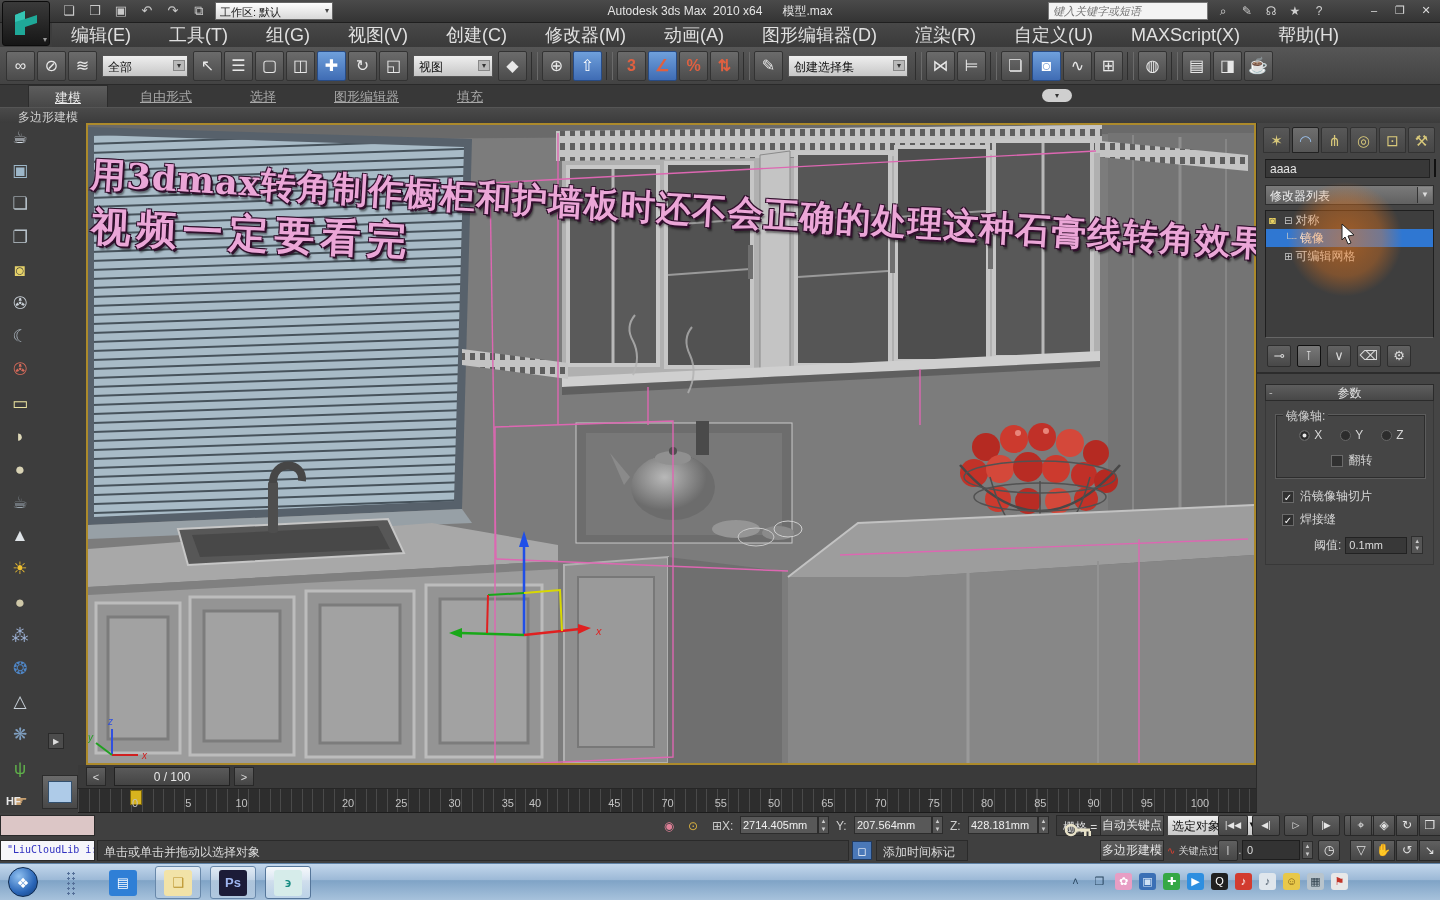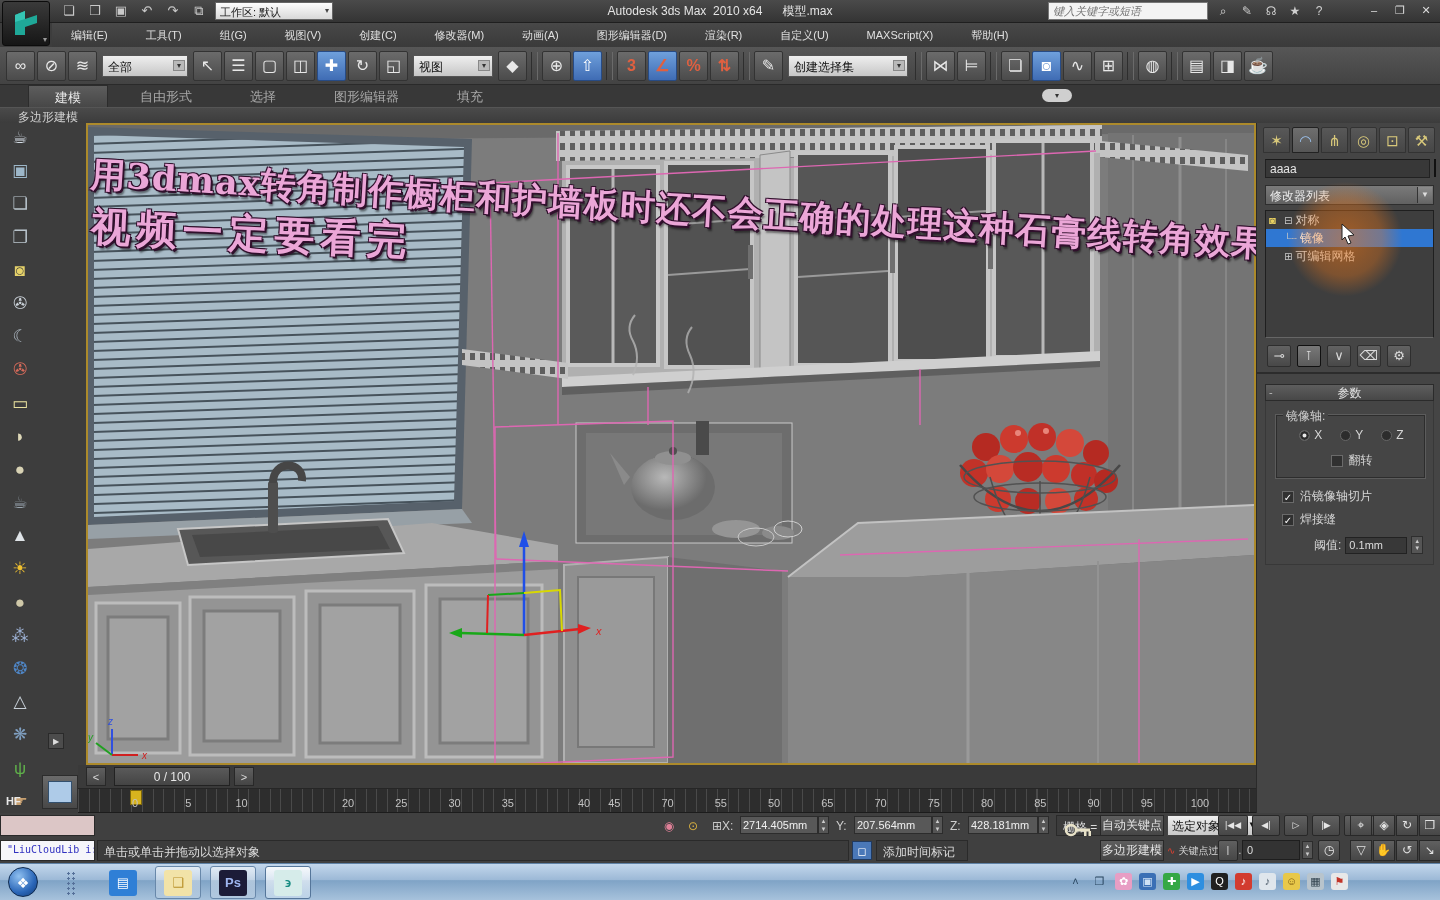--- a/index.html
+++ b/index.html
@@ -22,39 +22,39 @@
   .title { position:absolute; left:400px; top:3px; width:640px; text-align:center; font-size:12px; color:#e4e4e4; white-space:pre; }
   .search { position:absolute; left:1048px; top:2px; width:160px; height:18px; background:#f3f3f3;
     border:1px solid #777; font-size:11px; font-style:italic; color:#888; padding:0 4px; }
   .icicons { position:absolute; left:1214px; top:2px; display:flex; gap:6px; }
   .icbtn { width:18px; height:18px; text-align:center; font-size:12px; line-height:18px; color:#cfcfcf; }
   .winctl { position:absolute; right:6px; top:2px; display:flex; gap:10px; }
   .wbtn { width:16px; height:16px; text-align:center; font-size:11px; line-height:16px; color:#dcdcdc; }
 
   
   .menubar { position:absolute; left:52px; top:23px; width:1388px; height:24px; display:flex;
-    background:linear-gradient(#484848,#3a3a3a); color:#e0e0e0; font-size:11px; align-items:center; }
+    background:linear-gradient(#484848,#3a3a3a); color:#e0e0e0; font-size:18px; align-items:center; }
   .mitem { padding:0 19px; line-height:24px; }
 
   
   .toolbar { position:absolute; left:0; top:47px; width:1440px; height:38px; display:flex; align-items:center;
     background:linear-gradient(#565656,#434343); border-bottom:1px solid #2a2a2a; padding-left:6px; gap:2px; }
   .tbtn { width:29px; height:30px; font-size:16px; color:#e8e8e8; background:linear-gradient(#6b6b6b,#4b4b4b);
     border:1px solid #333; border-radius:2px; cursor:default; }
   .tbtn.active { background:linear-gradient(#6fa0dc,#3f6cb4); border-color:#274b85; color:#fff; }
   .tbtn.magnet { color:#e06040; font-weight:bold; }
   .tsep { width:7px; height:28px; border-left:1px solid #2e2e2e; border-right:1px solid #6a6a6a; margin:0 2px; }
   .tdd { position:relative; height:22px; background:linear-gradient(#efefef,#c6c6c6); border:1px solid #555;
     color:#111; font-size:12px; padding:3px 18px 0 5px; margin:0 3px; }
   .tdd .tdda { position:absolute; right:2px; top:4px; font-size:8px; color:#333; background:#b9b9b9; border:1px solid #888; width:12px; text-align:center; }
 
   
   .ribbon { position:absolute; left:0; top:85px; width:1440px; height:38px; background:#383838; }
   .rtabs { position:absolute; left:28px; top:0; height:22px; display:flex; gap:6px; }
-  .rtab { padding:3px 26px; font-size:13px; color:#a8a8a8; }
+  .rtab { padding:3px 26px; font-size:13px; color:#a8a8a8;text-decoration:underline; }
   .rtab.active { background:linear-gradient(#5d5d5d,#474747); color:#ececec; border:1px solid #2c2c2c; border-bottom:none; }
   .rdd { position:absolute; left:1042px; top:4px; width:30px; height:13px; background:#cfcfcf; border-radius:7px;
     font-size:8px; color:#333; text-align:center; line-height:13px; }
   .rpanel { position:absolute; left:0; top:22px; width:1440px; height:16px; background:linear-gradient(#4a4a4a,#3c3c3c);
     border-top:1px solid #555; font-size:12px; color:#cfcfcf; padding:1px 0 0 18px; }
 
   
   .leftzone { position:absolute; left:0; top:123px; width:86px; height:690px; background:#3d3d3d; }
   .leftbar { position:absolute; left:0; top:2px; width:40px; display:flex; flex-direction:column; align-items:center; gap:7.2px; }
   .licon { width:30px; height:26px; text-align:center; font-size:17px; line-height:26px; }
@@ -590,21 +590,21 @@
   <div class="trackbar" id="trackbar">
     <div class="frame-marker"></div>
   <span class="tick-label" style="left: 57px;">0</span>
       <span class="tick-label" style="left: 110.25px;">5</span>
       <span class="tick-label" style="left: 163.5px;">10</span>
       <span class="tick-label" style="left: 226px; margin-top: 40px;">15</span>
       <span class="tick-label" style="left: 270px;">20</span>
       <span class="tick-label" style="left: 323.25px;">25</span>
       <span class="tick-label" style="left: 376.5px;">30</span>
       <span class="tick-label" style="left: 429.75px;">35</span>
-      <span class="tick-label" style="left: 506px;">40</span>
+      <span class="tick-label" style="left: 457px;">40</span>
       <span class="tick-label" style="left: 536.25px;">45</span>
       <span class="tick-label" style="left: 589.5px;">70</span>
       <span class="tick-label" style="left: 642.75px;">55</span>
       <span class="tick-label" style="left: 696px;">50</span>
       <span class="tick-label" style="left: 749.25px;">65</span>
       <span class="tick-label" style="left: 802.5px;">70</span>
       <span class="tick-label" style="left: 855.75px;">75</span>
       <span class="tick-label" style="left: 909px;">80</span>
       <span class="tick-label" style="left: 962.25px;">85</span>
       <span class="tick-label" style="left: 1015.5px;">90</span>

